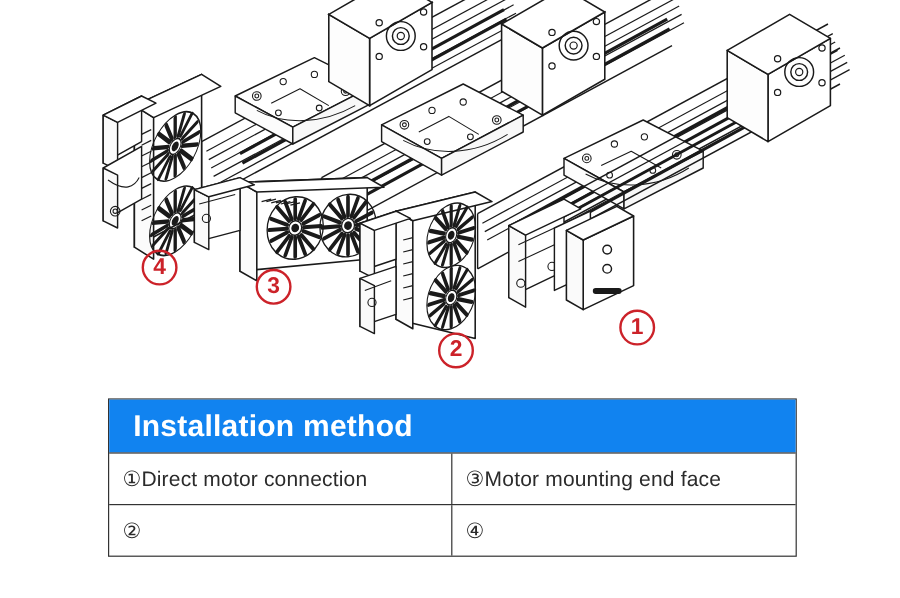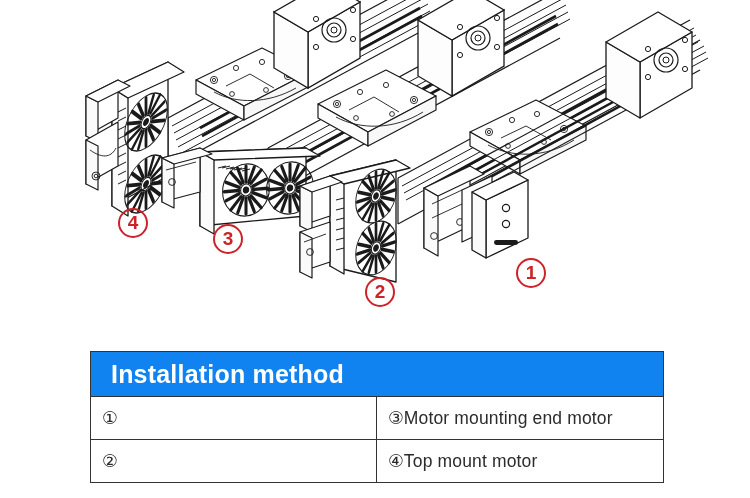--- a/index.html
+++ b/index.html
@@ -53,21 +53,20 @@
 
   
   #info-table {
     position: absolute;
     left: 90px;
     top: 332px;
     width: 574px;
     border: 1.6px solid #333333;
     box-sizing: border-box;
     background: #ffffff;
-    margin-top: 19px;
   }
   #table-header {
     background: #1183f0;
     height: 44px;
     display: flex;
     align-items: center;
     padding-left: 20px;
     box-sizing: border-box;
   }
   #table-header .title {
@@ -402,32 +401,32 @@
 
   <div id="info-table">
 
     <div id="table-header">
       <span class="title">Installation method</span>
     </div>
 
     <div class="t-row">
       <div class="t-cell left">
         <span class="cnum">①</span>
+          <span>Direct motor connection</span>
       </div>
       <div class="t-cell right">
         <span class="cnum">③</span>
-          <span>Motor mounting end motor</span>
+          <span>Motor mounting end face</span>
       </div>
     </div>
 
     <div class="t-row">
       <div class="t-cell left">
         <span class="cnum">②</span>
       </div>
       <div class="t-cell right">
         <span class="cnum">④</span>
-          <span> Top mount motor</span>
       </div>
     </div>
 
   </div>
 
 </div>
 
 </body></html>

